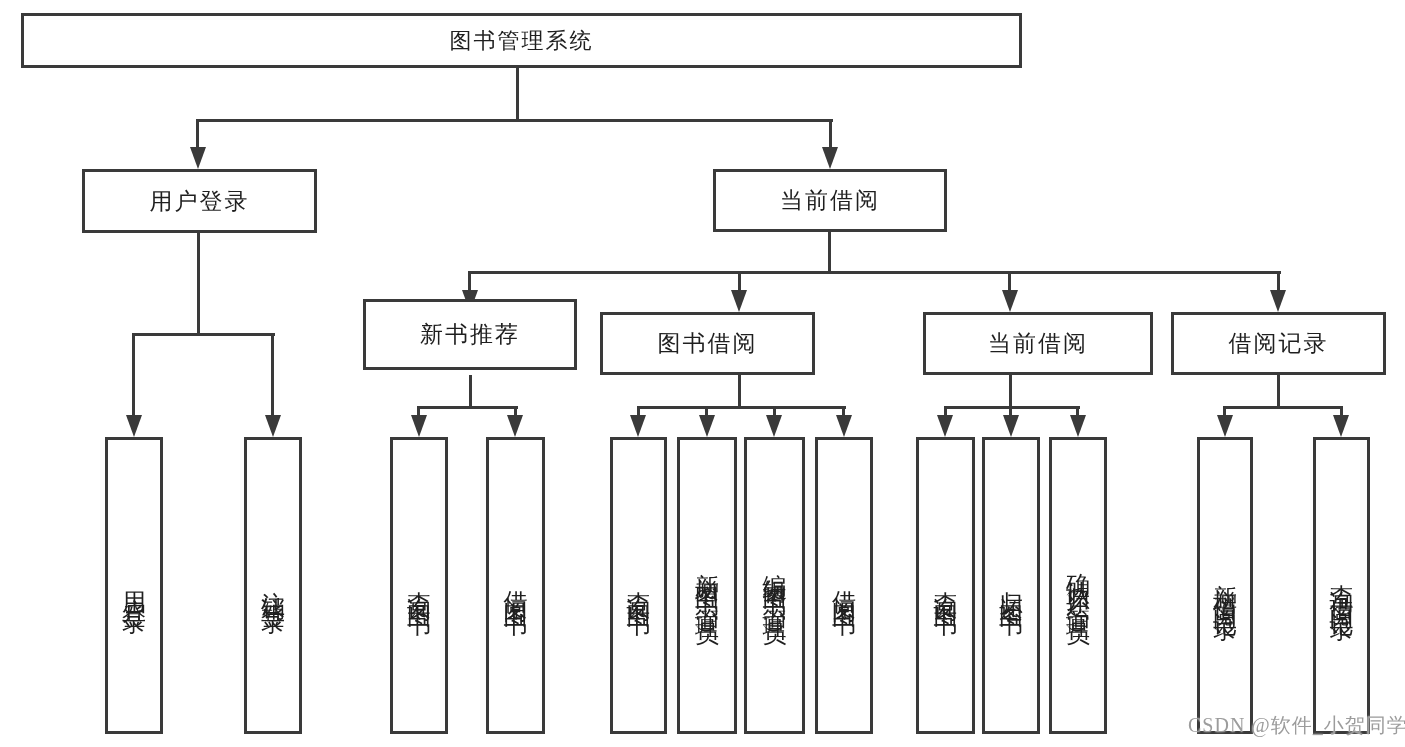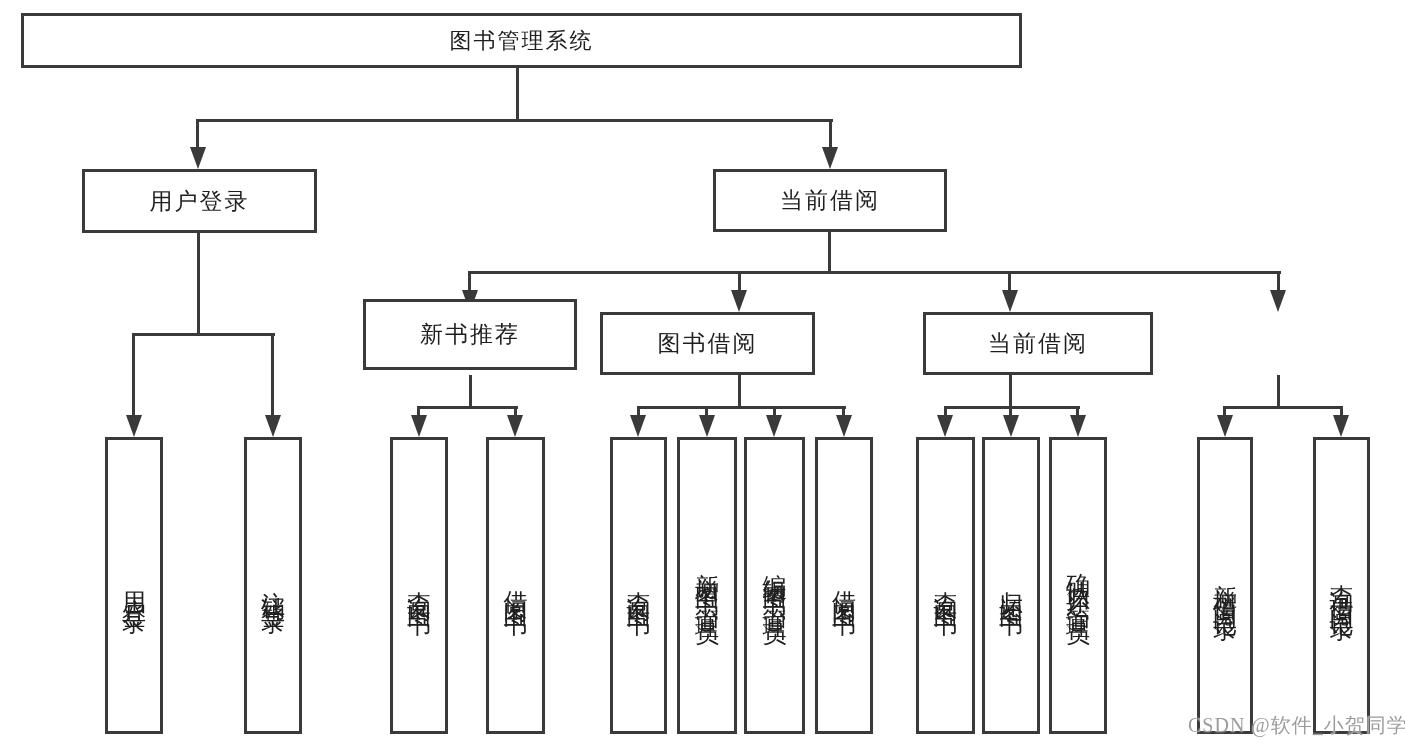--- a/index.html
+++ b/index.html
@@ -72,20 +72,21 @@
   <div class="node" style="left:82px;top:169px;width:235px;height:64px">用户登录</div>
 
   <div class="node" style="left:713px;top:169px;width:234px;height:63px">当前借阅</div>
 
   <div class="node" style="left:363px;top:299px;width:214px;height:71px">新书推荐</div>
 
   <div class="node" style="left:600px;top:312px;width:215px;height:63px">图书借阅</div>
 
   <div class="node" style="left:923px;top:312px;width:230px;height:63px">当前借阅</div>
 
+  <div class="node" style="left:1171px;top:312px;width:215px;height:63px">借阅记录</div>
 
   <div class="node vbox" style="left:105px;top:437px;width:58px;height:297px">用户登录</div>
 
   <div class="node vbox" style="left:244px;top:437px;width:58px;height:297px">注销登录</div>
 
   <div class="node vbox" style="left:390px;top:437px;width:58px;height:297px">查询图书</div>
 
   <div class="node vbox" style="left:486px;top:437px;width:59px;height:297px">借阅图书</div>
 
   <div class="node vbox" style="left:610px;top:437px;width:57px;height:297px">查询图书</div>

